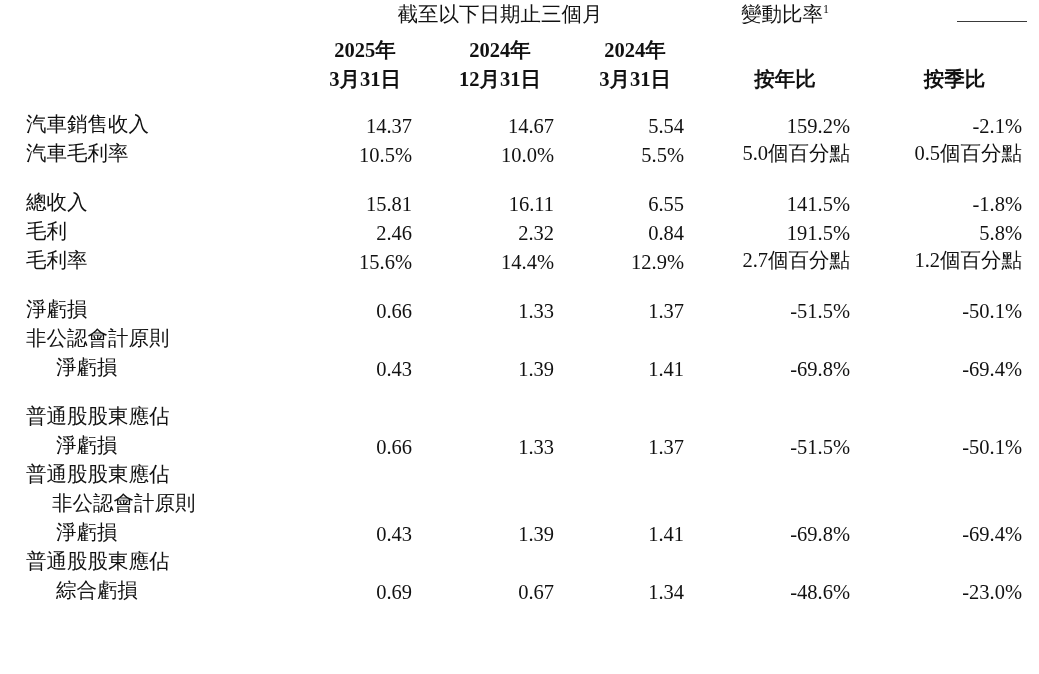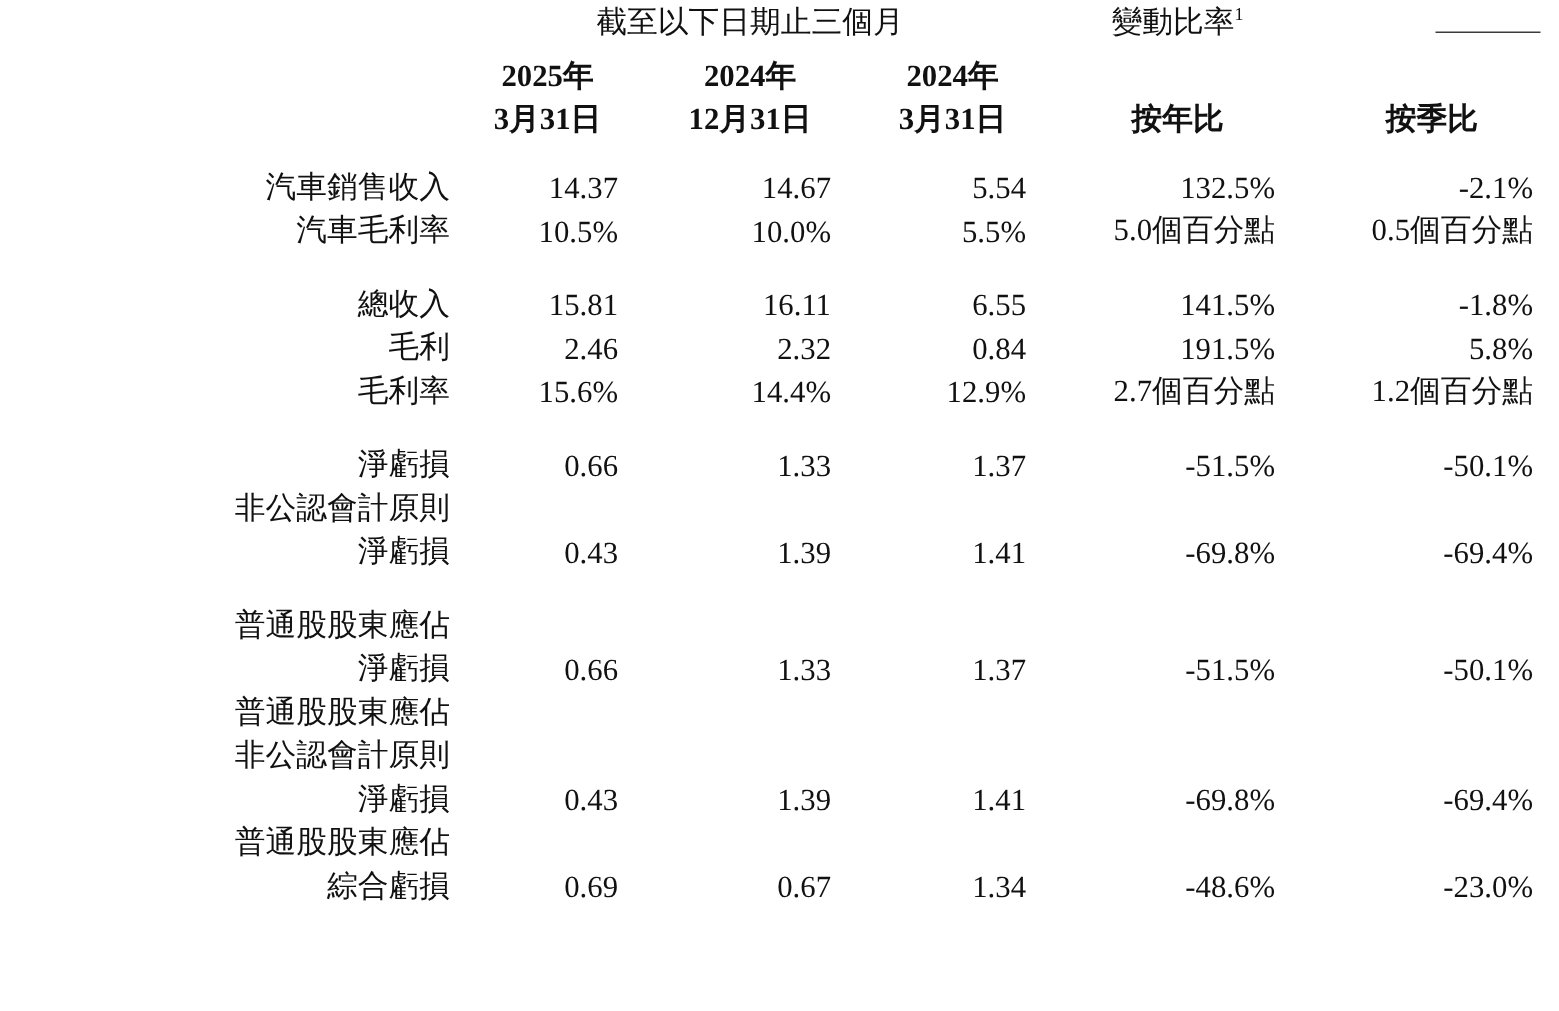--- a/index.html
+++ b/index.html
@@ -75,21 +75,21 @@
     height: 1px;
     background: #3a3a3a;
     width: 70px;
     margin-left: auto;
     margin-right: 12px;
   }
   .rule-cell { padding-bottom: 8px; }
 
   tr.data td { height: 29px; }
   td.label {
-    text-align: right;
+    text-align: left;
     padding-left: 26px;
     white-space: nowrap;
   }
   td.label.indent {
     padding-left: 56px;
   }
   td.label.indent2 {
     padding-left: 52px;
   }
   td.num {
@@ -149,21 +149,21 @@
     <tbody>
       <tr class="spacer-sm">
           <td colspan="6"></td>
         </tr>
 
       <tr class="data">
         <td class="label">汽車銷售收入</td>
         <td class="num c1">14.37</td>
         <td class="num c2">14.67</td>
         <td class="num c3">5.54</td>
-        <td class="num c4">132.5%</td>
+        <td class="num c4">159.2%</td>
         <td class="num c5">-2.1%</td>
       </tr>
       <tr class="data">
         <td class="label">汽車毛利率</td>
         <td class="num c1">10.5%</td>
         <td class="num c2">10.0%</td>
         <td class="num c3">5.5%</td>
         <td class="num c4">5.0個百分點</td>
         <td class="num c5">0.5個百分點</td>
       </tr>

